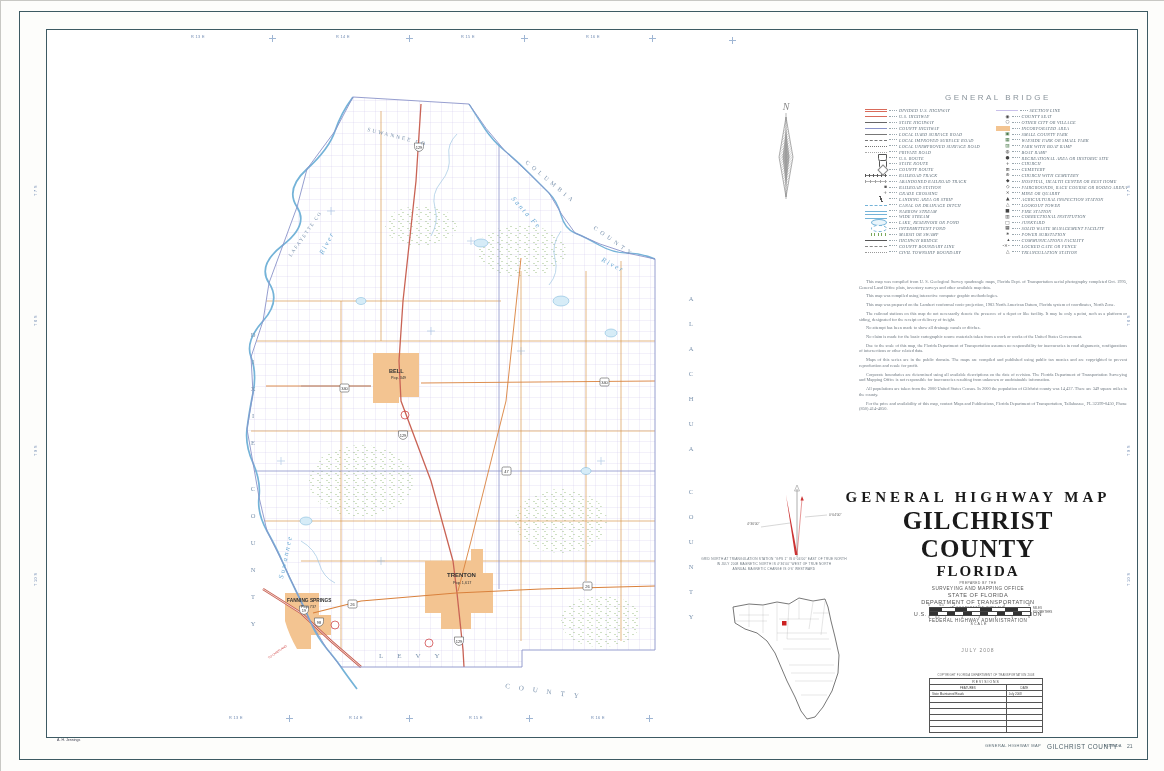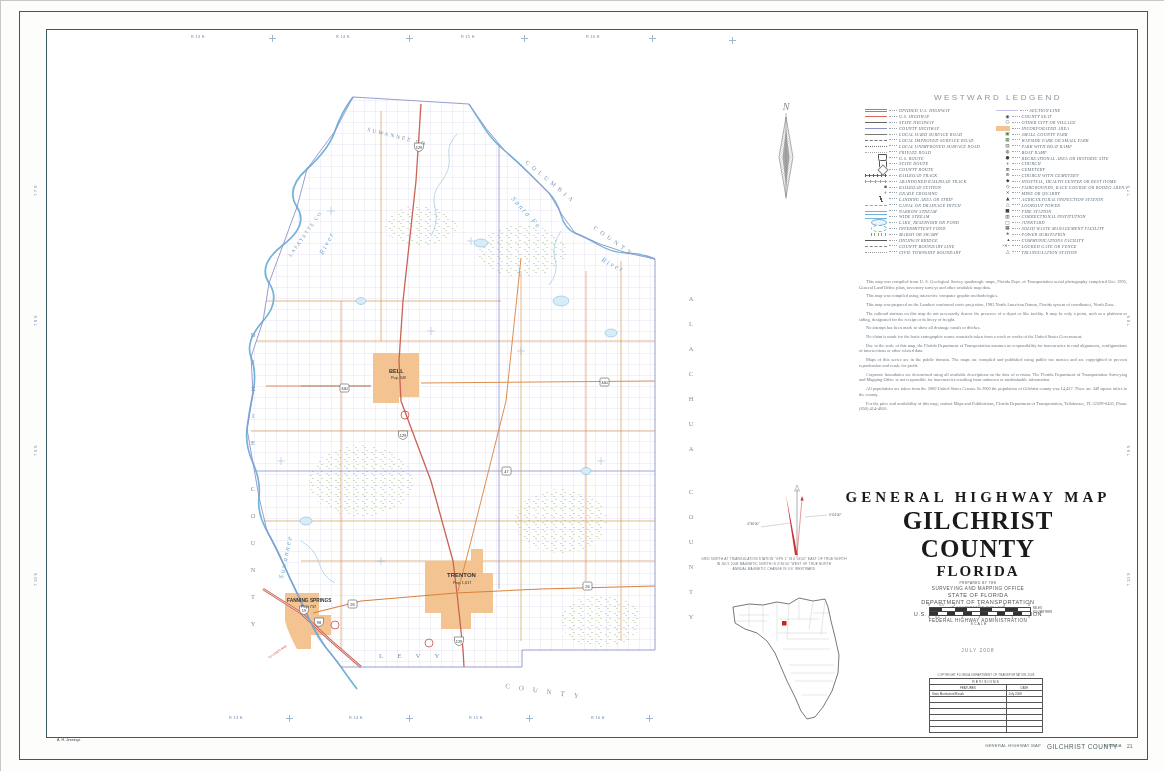--- a/index.html
+++ b/index.html
@@ -297,21 +297,21 @@
   </svg>
 
   <svg style="position:absolute;left:762px;top:98px;" width="46" height="104" viewBox="0 0 46 104">
     <line x1="23" y1="14" x2="23" y2="100" stroke="#888" stroke-width="0.6"></line>
     <polygon points="23,18 16,58 23,98 30,58" fill="url(#hatch)" stroke="#666" stroke-width="0.5"></polygon>
     <polygon points="23,30 19.5,58 23,88 26.5,58" fill="#8a8a8a" opacity="0.7"></polygon>
     <text x="23" y="11" text-anchor="middle" font-family="Liberation Serif, serif" font-style="italic" font-size="10" fill="#888">N</text>
   </svg>
 
   <div class="legend">
-    <div class="legend-title">WESTWARD LEDGEND</div>
+    <div class="legend-title">GENERAL BRIDGE</div>
     <div class="legend-cols">
       <div class="lcol left" id="legend-left">
           <div class="lrow">
             <span class="swbox">
               <span class="sw sw-divided"></span>
             </span>
             <span class="lead"></span>
             <span class="llabel">DIVIDED U.S. HIGHWAY</span>
           </div>
           <div class="lrow">

